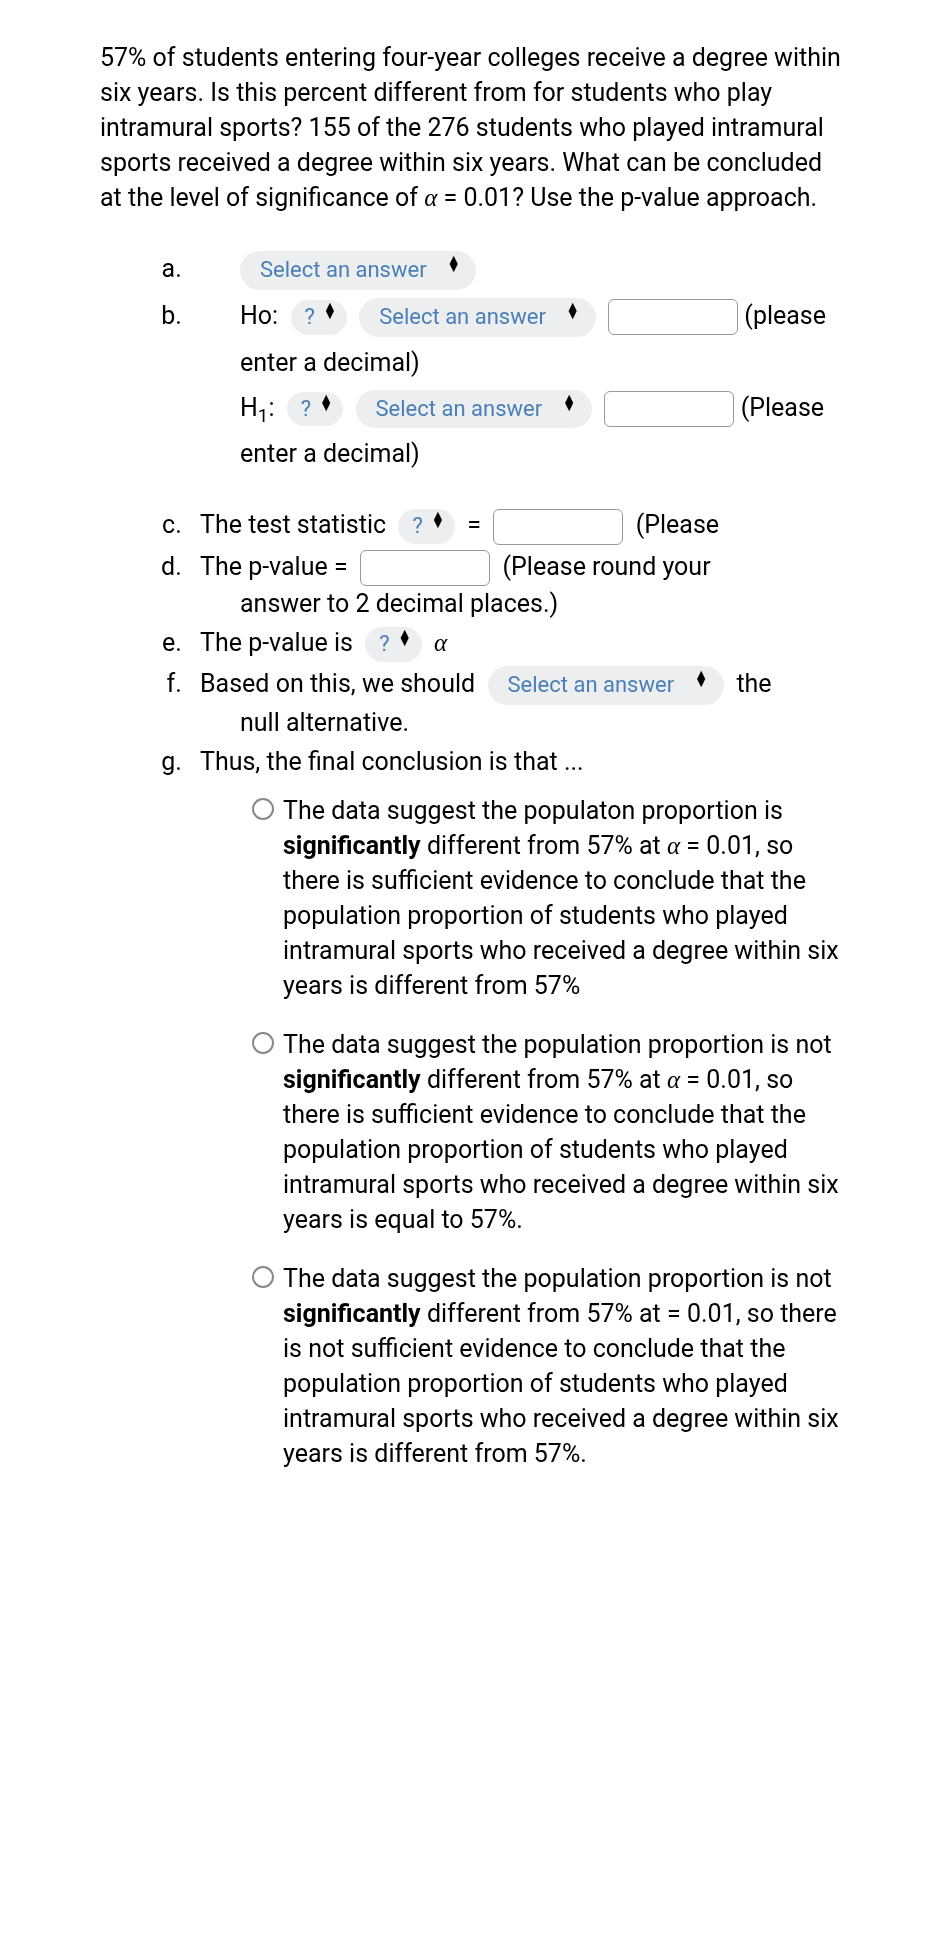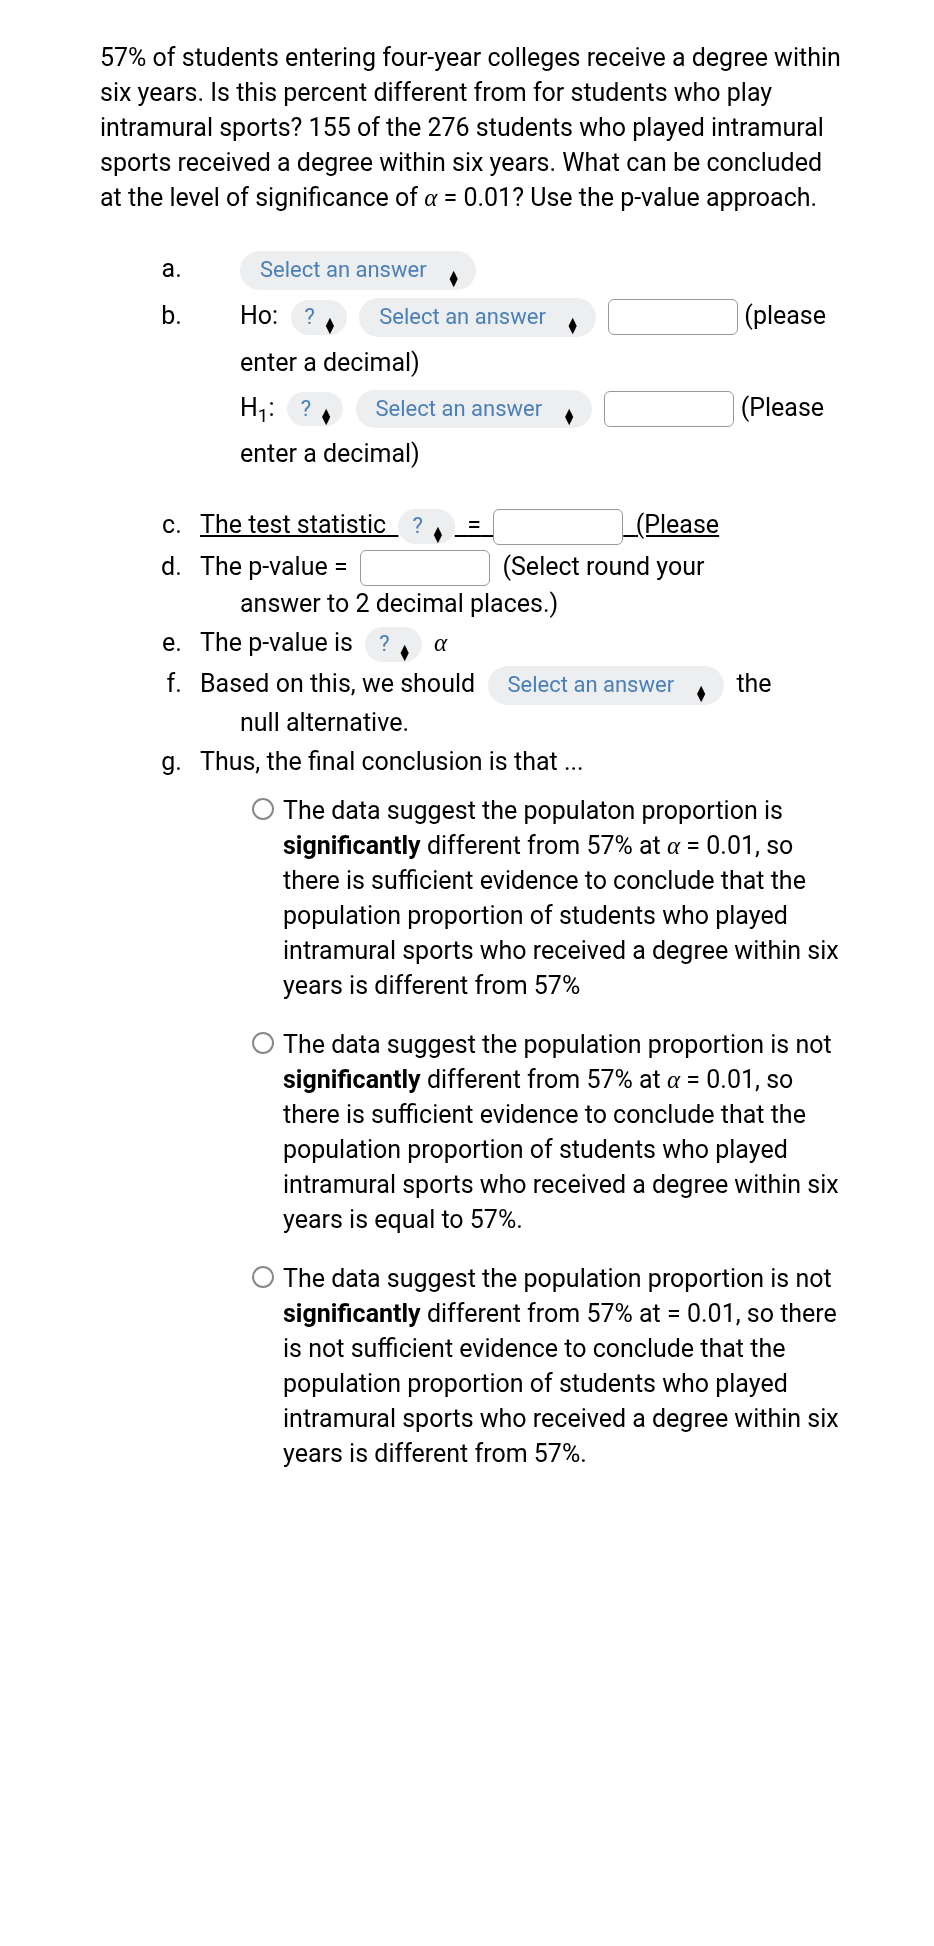--- a/index.html
+++ b/index.html
@@ -26,21 +26,21 @@
     padding-left: 12px;
     margin-bottom: 4px;
   }
   ol.main > li::marker {
     font-size: 25px;
   }
   .indent { padding-left: 40px; }
   .indent-more { padding-left: 40px; }
   .select-wrap {
     display: inline-flex;
-    align-items: flex-end;
+    align-items: flex-start;
     background: #eceef0;
     border-radius: 20px;
     padding: 4px 16px 4px 20px;
     font-size: 22px;
     color: #4a7fb8;
     vertical-align: middle;
     white-space: nowrap;
   }
   .select-wrap .arrows {
     margin-left: 20px;
@@ -72,21 +72,21 @@
     height: 22px;
     border: 2px solid #888;
     border-radius: 50%;
     margin-top: 5px;
   }
   .radio-text { flex: 1; }
   b { font-weight: 700; }
   .alpha { font-style: italic; font-family: "Times New Roman", serif; }
   .row-gap { margin-top: 8px; margin-bottom: 8px; }
   .sub1 { font-size: 0.75em; vertical-align: sub; line-height:0;}
-  .extra-top { margin-top: 36px; text-decoration: underline;}
+  .extra-top { margin-top: 36px;}
 </style>
 </head>
 <body>
 
 <div class="page">
   <div class="intro">
     <span>57% of students entering four-year colleges receive a degree within six years. Is this percent different from for students who play intramural sports? 155 of the 276 students who played intramural sports received a degree within six years. What can be concluded at the level of significance of </span><span class="alpha">α</span><span> = 0.01? Use the p-value approach.</span>
   </div>
 
   <ol class="main">
@@ -138,21 +138,21 @@
         <span class="arrows">▲<br>▼</span>
       </span>&nbsp;
       <span>=</span>&nbsp;
       <span class="textbox"></span>&nbsp;
       <span>(Please</span>
     </li>
 
     <li>
       <span>The p-value =</span>&nbsp;
       <span class="textbox"></span>&nbsp;
-      <span>(Select round your</span>
+      <span>(Please round your</span>
       <div class="indent-more">answer to 2 decimal places.)</div>
     </li>
 
     <li>
       <span>The p-value is</span>&nbsp;
       <span class="select-wrap small">
         <span>?</span>
         <span class="arrows">▲<br>▼</span>
       </span>&nbsp;
       <span class="alpha">α</span>

